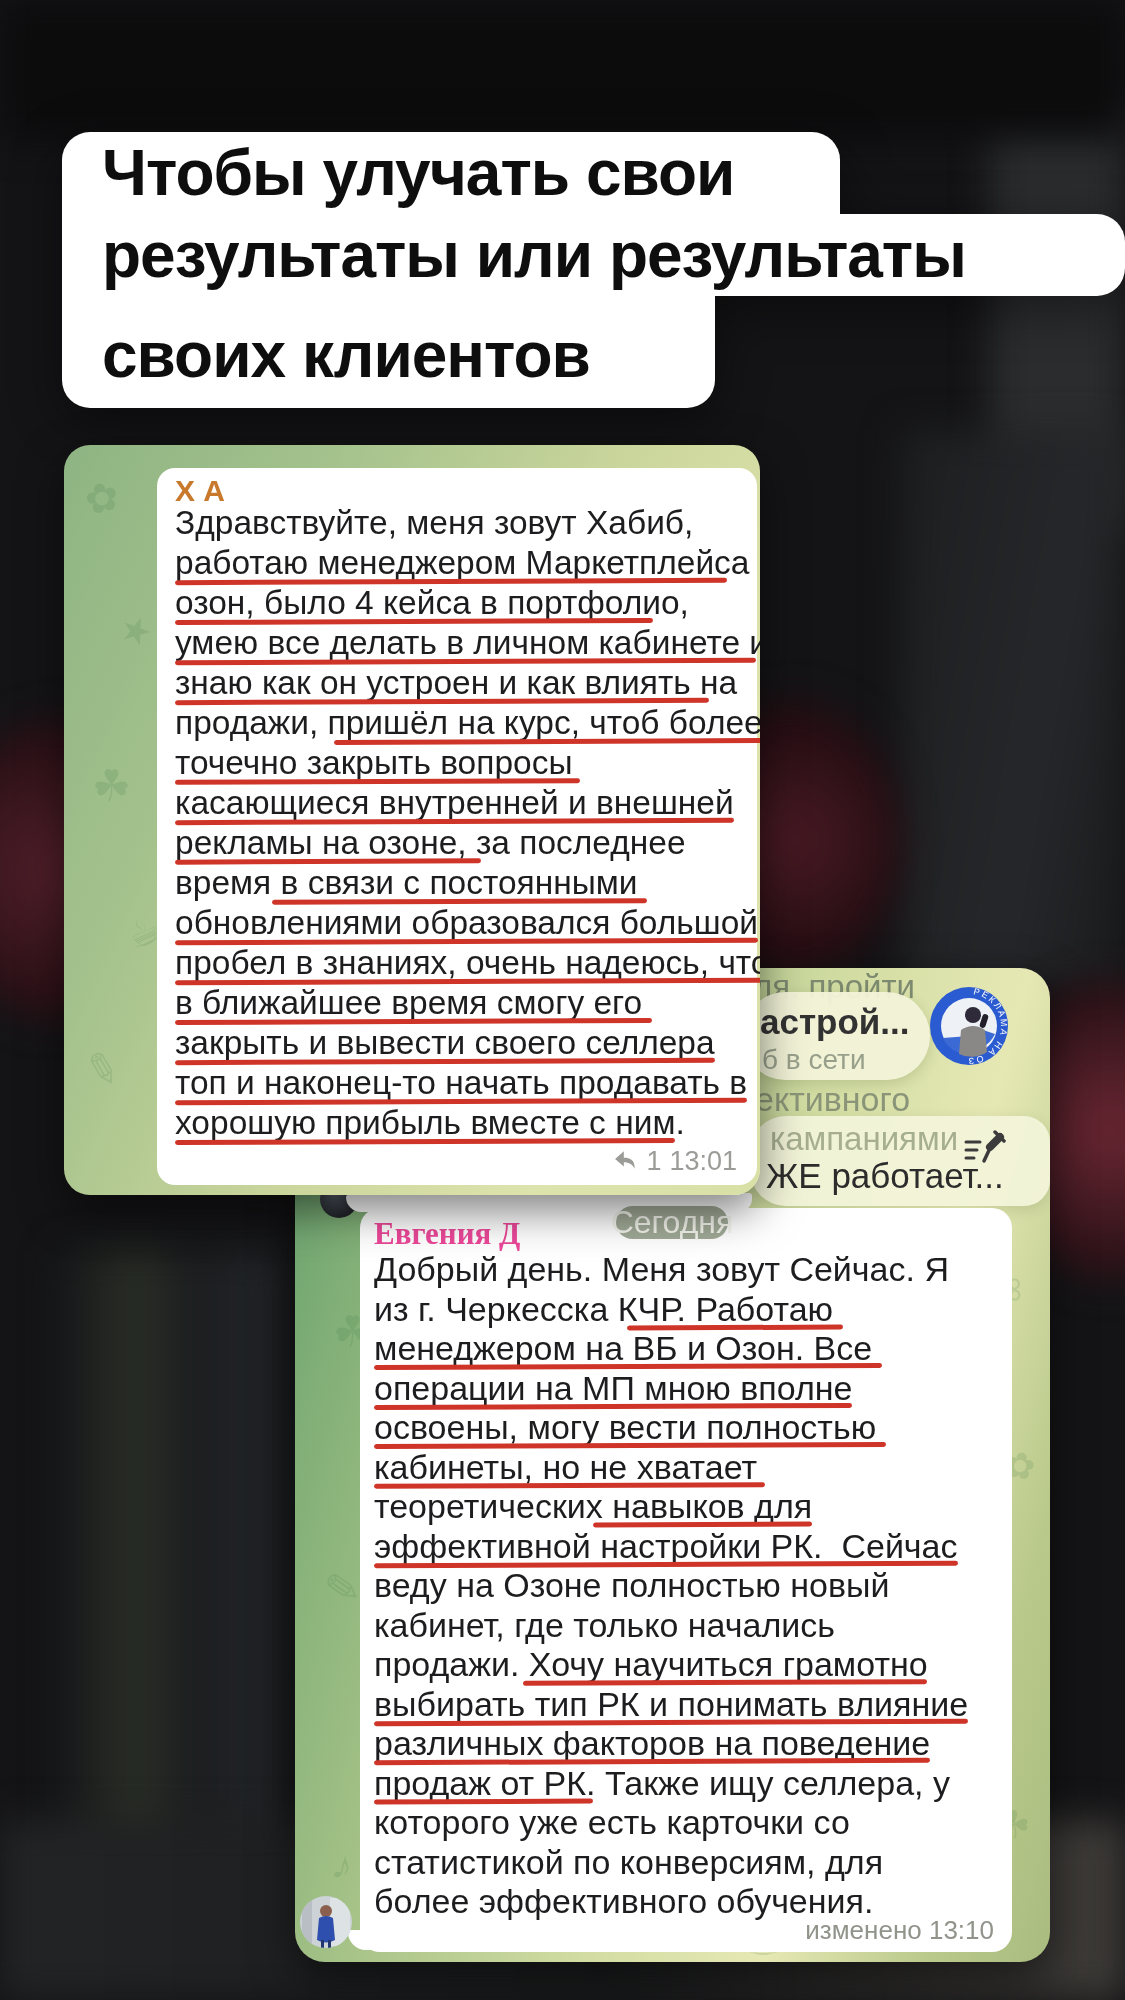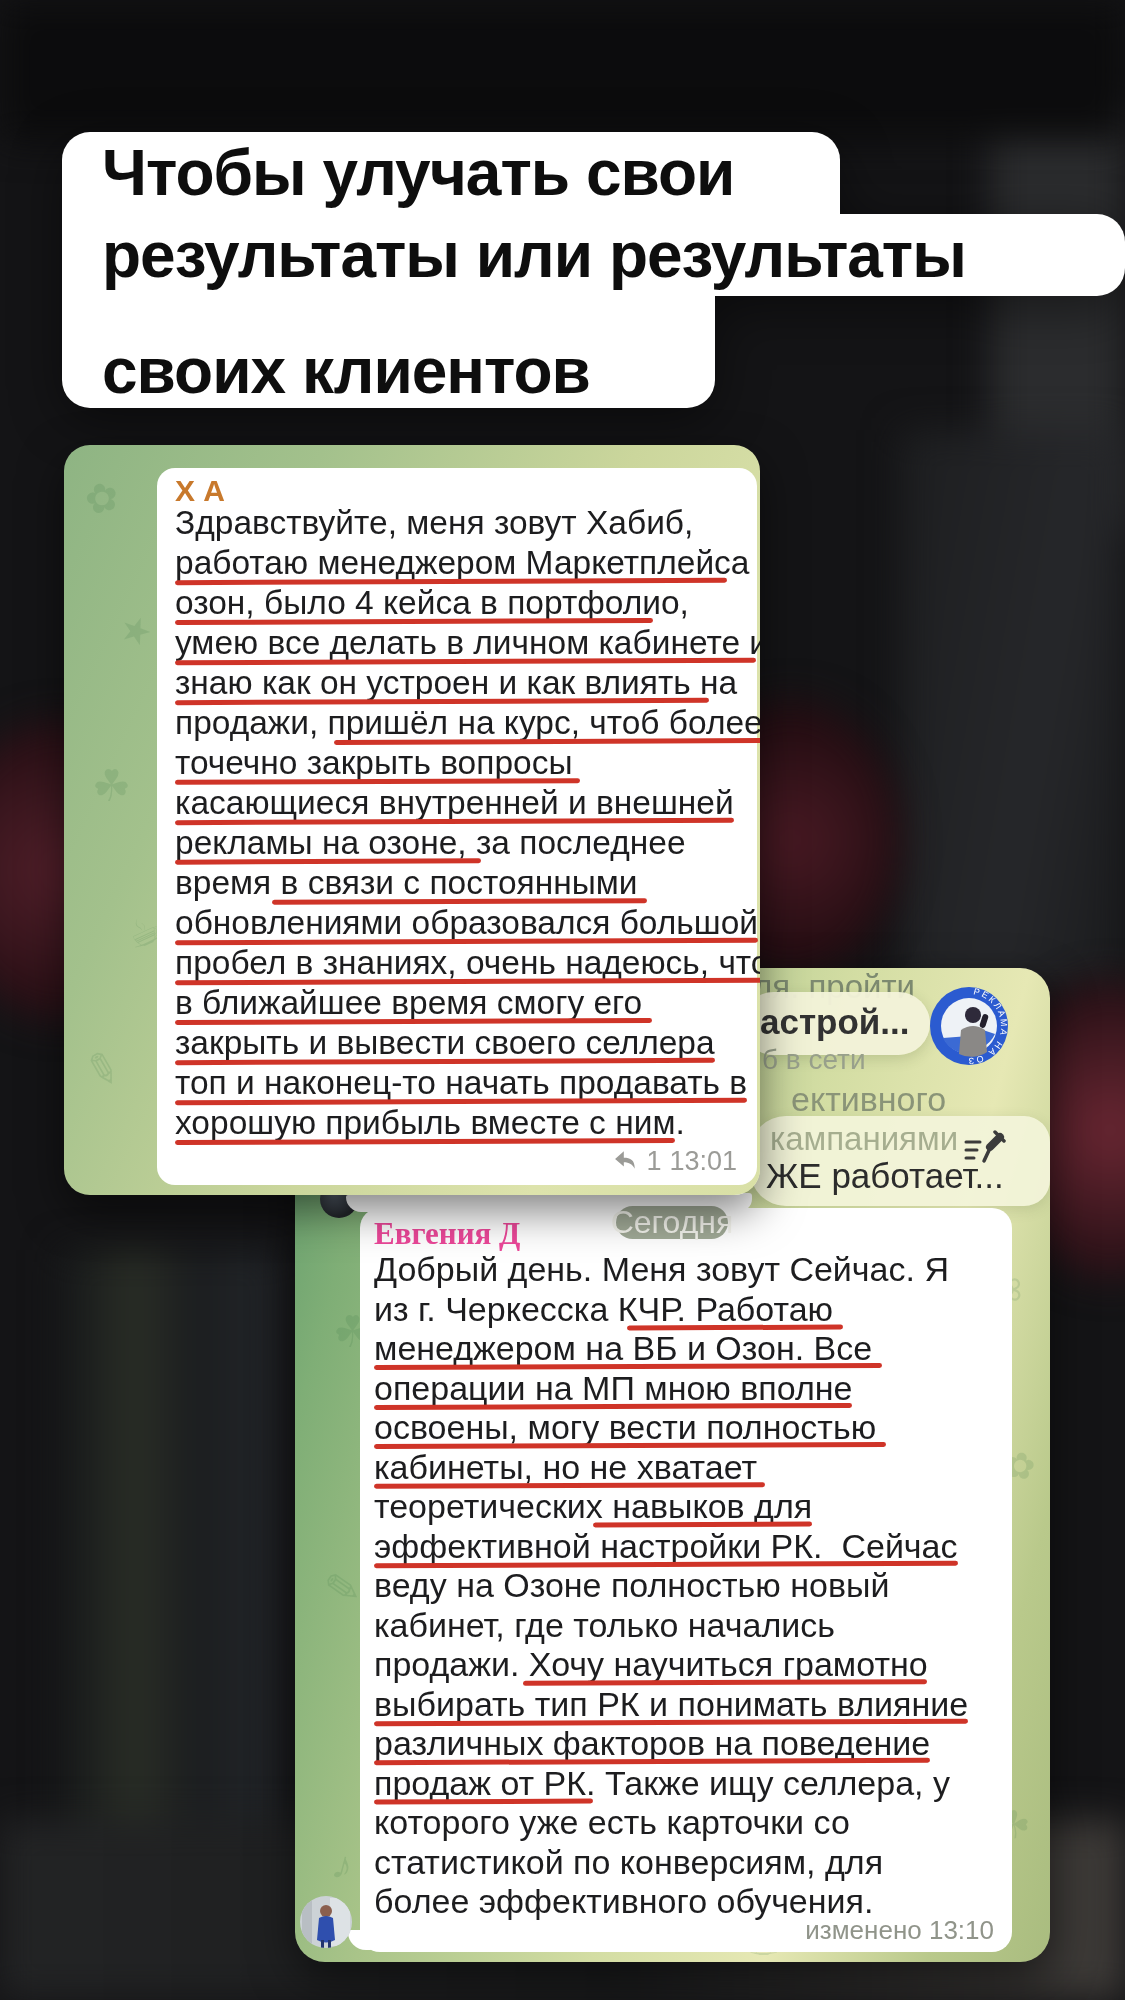--- a/index.html
+++ b/index.html
@@ -10,21 +10,21 @@
   #bg{position:absolute;inset:0;}
   .bg-blob{position:absolute;filter:blur(18px);}
 
   
   #title{position:absolute;left:62px;top:132px;filter:drop-shadow(0 12px 26px rgba(0,0,0,.45));}
   .t-strip{background:#ffffff;color:#0e0e0e;font-weight:700;font-size:64px;
            letter-spacing:-1px;padding-left:40px;display:flex;align-items:center;
            white-space:pre;}
   .t1{width:738px;height:82px;border-radius:28px 28px 0 0;}
   .t2{width:1023px;height:82px;border-radius:0 28px 28px 0;}
-  .t3{width:613px;height:106px;border-radius:0 0 28px 28px;align-items:flex-end;padding-top:6px;}
+  .t3{width:613px;height:106px;border-radius:0 0 28px 28px;align-items:center;padding-top:6px;}
 
   
   .card{position:absolute;overflow:hidden;box-shadow:0 16px 44px rgba(0,0,0,.5);}
   #card1{left:64px;top:445px;width:696px;height:750px;border-radius:26px;z-index:3;
          background:linear-gradient(115deg,#8eb483 0%,#a3c18c 25%,#cbd69c 55%,#dde3ac 78%,#d9e0a6 100%);}
   #card2{left:295px;top:968px;width:755px;height:994px;border-radius:30px;z-index:2;
          background:linear-gradient(105deg,#5f9a6b 0%,#7fae76 12%,#a9c489 32%,#d3dda3 55%,#e6e8b4 72%,#b9c98b 88%,#a9bc7f 100%);}
   .doodle{position:absolute;color:#2f6e3c;pointer-events:none;}
 
   .bubble{position:absolute;background:#ffffff;border-radius:20px;}
@@ -36,21 +36,21 @@
   .msg-line{white-space:pre;color:#1d1d1f;}
   #c1-lines .msg-line{height:40px;line-height:40px;font-size:33.5px;}
   #c2-lines .msg-line{height:39.5px;line-height:39.5px;font-size:34px;}
   .lt{position:relative;display:inline-block;}
   .ul{position:absolute;height:4.5px;border-radius:3px;bottom:0px;transform:rotate(-.25deg);}
 
   .meta{position:absolute;color:#9b9b97;font-size:27px;display:flex;align-items:center;gap:8px;}
 
   
   .frag{position:absolute;white-space:pre;}
-  #pill-header{position:absolute;left:447px;top:24px;width:188px;height:63px;border-radius:44px;
+  #pill-header{position:absolute;left:447px;top:24px;width:188px;height:88px;border-radius:44px;
                background:rgba(243,243,216,.96);box-shadow:0 4px 14px rgba(60,80,40,.18);}
   #pill-header .ph-title{position:absolute;left:18px;top:10px;font-size:35px;font-weight:700;color:#323232;white-space:nowrap;}
   #pill-header .ph-status{position:absolute;left:20px;top:52px;font-size:28px;color:#98a08b;white-space:nowrap;}
   #story-avatar{position:absolute;left:634px;top:18px;width:80px;height:80px;border-radius:50%;}
   #pill-pinned{position:absolute;left:455px;top:148px;width:300px;height:90px;
                border-radius:36px 26px 26px 36px;background:rgba(243,244,218,.92);
                box-shadow:0 4px 14px rgba(60,80,40,.15);}
   #pin-behind{position:absolute;left:20px;top:4px;font-size:33px;color:rgba(104,116,86,.55);}
   #pin-text{position:absolute;left:16px;top:40px;font-size:35px;color:#2c2c2c;white-space:nowrap;}
   #pin-icon{position:absolute;right:44px;top:14px;}
@@ -114,21 +114,21 @@
         </text>
         <circle cx="40" cy="40" r="28" fill="#eef2f6"></circle>
         <path d="M14 52 A28 28 0 0 0 40 68 L40 50 Z" fill="#3b6ad4"></path>
         <path d="M52 62 A28 28 0 0 0 66 48 L54 44 Z" fill="#3b6ad4"></path>
         <circle cx="44" cy="29" r="8" fill="#2e2a3a"></circle>
         <path d="M30 68 L32 44 Q44 36 56 44 L58 66 A28 28 0 0 1 30 68 Z" fill="#8a8886"></path>
         <rect x="52" y="28" width="6" height="14" rx="3" fill="#23202c" transform="rotate(18 55 35)"></rect>
       </svg>
     </div>
 
-    <span class="frag" style="left:460px;top:112px;font-size:34px;color:#8a9478;margin-left:36px;">ективного</span>
+    <span class="frag" style="left:460px;top:112px;font-size:34px;color:#8a9478;">ективного</span>
 
     <div id="pill-pinned">
       <div id="pin-behind">кампаниями</div>
       <div id="pin-text">ЖЕ работает...</div>
       <div id="pin-icon">
         <svg width="44" height="36" viewBox="0 0 44 36">
           <g stroke="#3c3c3c" stroke-width="3" stroke-linecap="round">
             <line x1="4" y1="12" x2="18" y2="12"></line>
             <line x1="4" y1="20" x2="15" y2="20"></line>
             <line x1="4" y1="28" x2="12" y2="28"></line>

